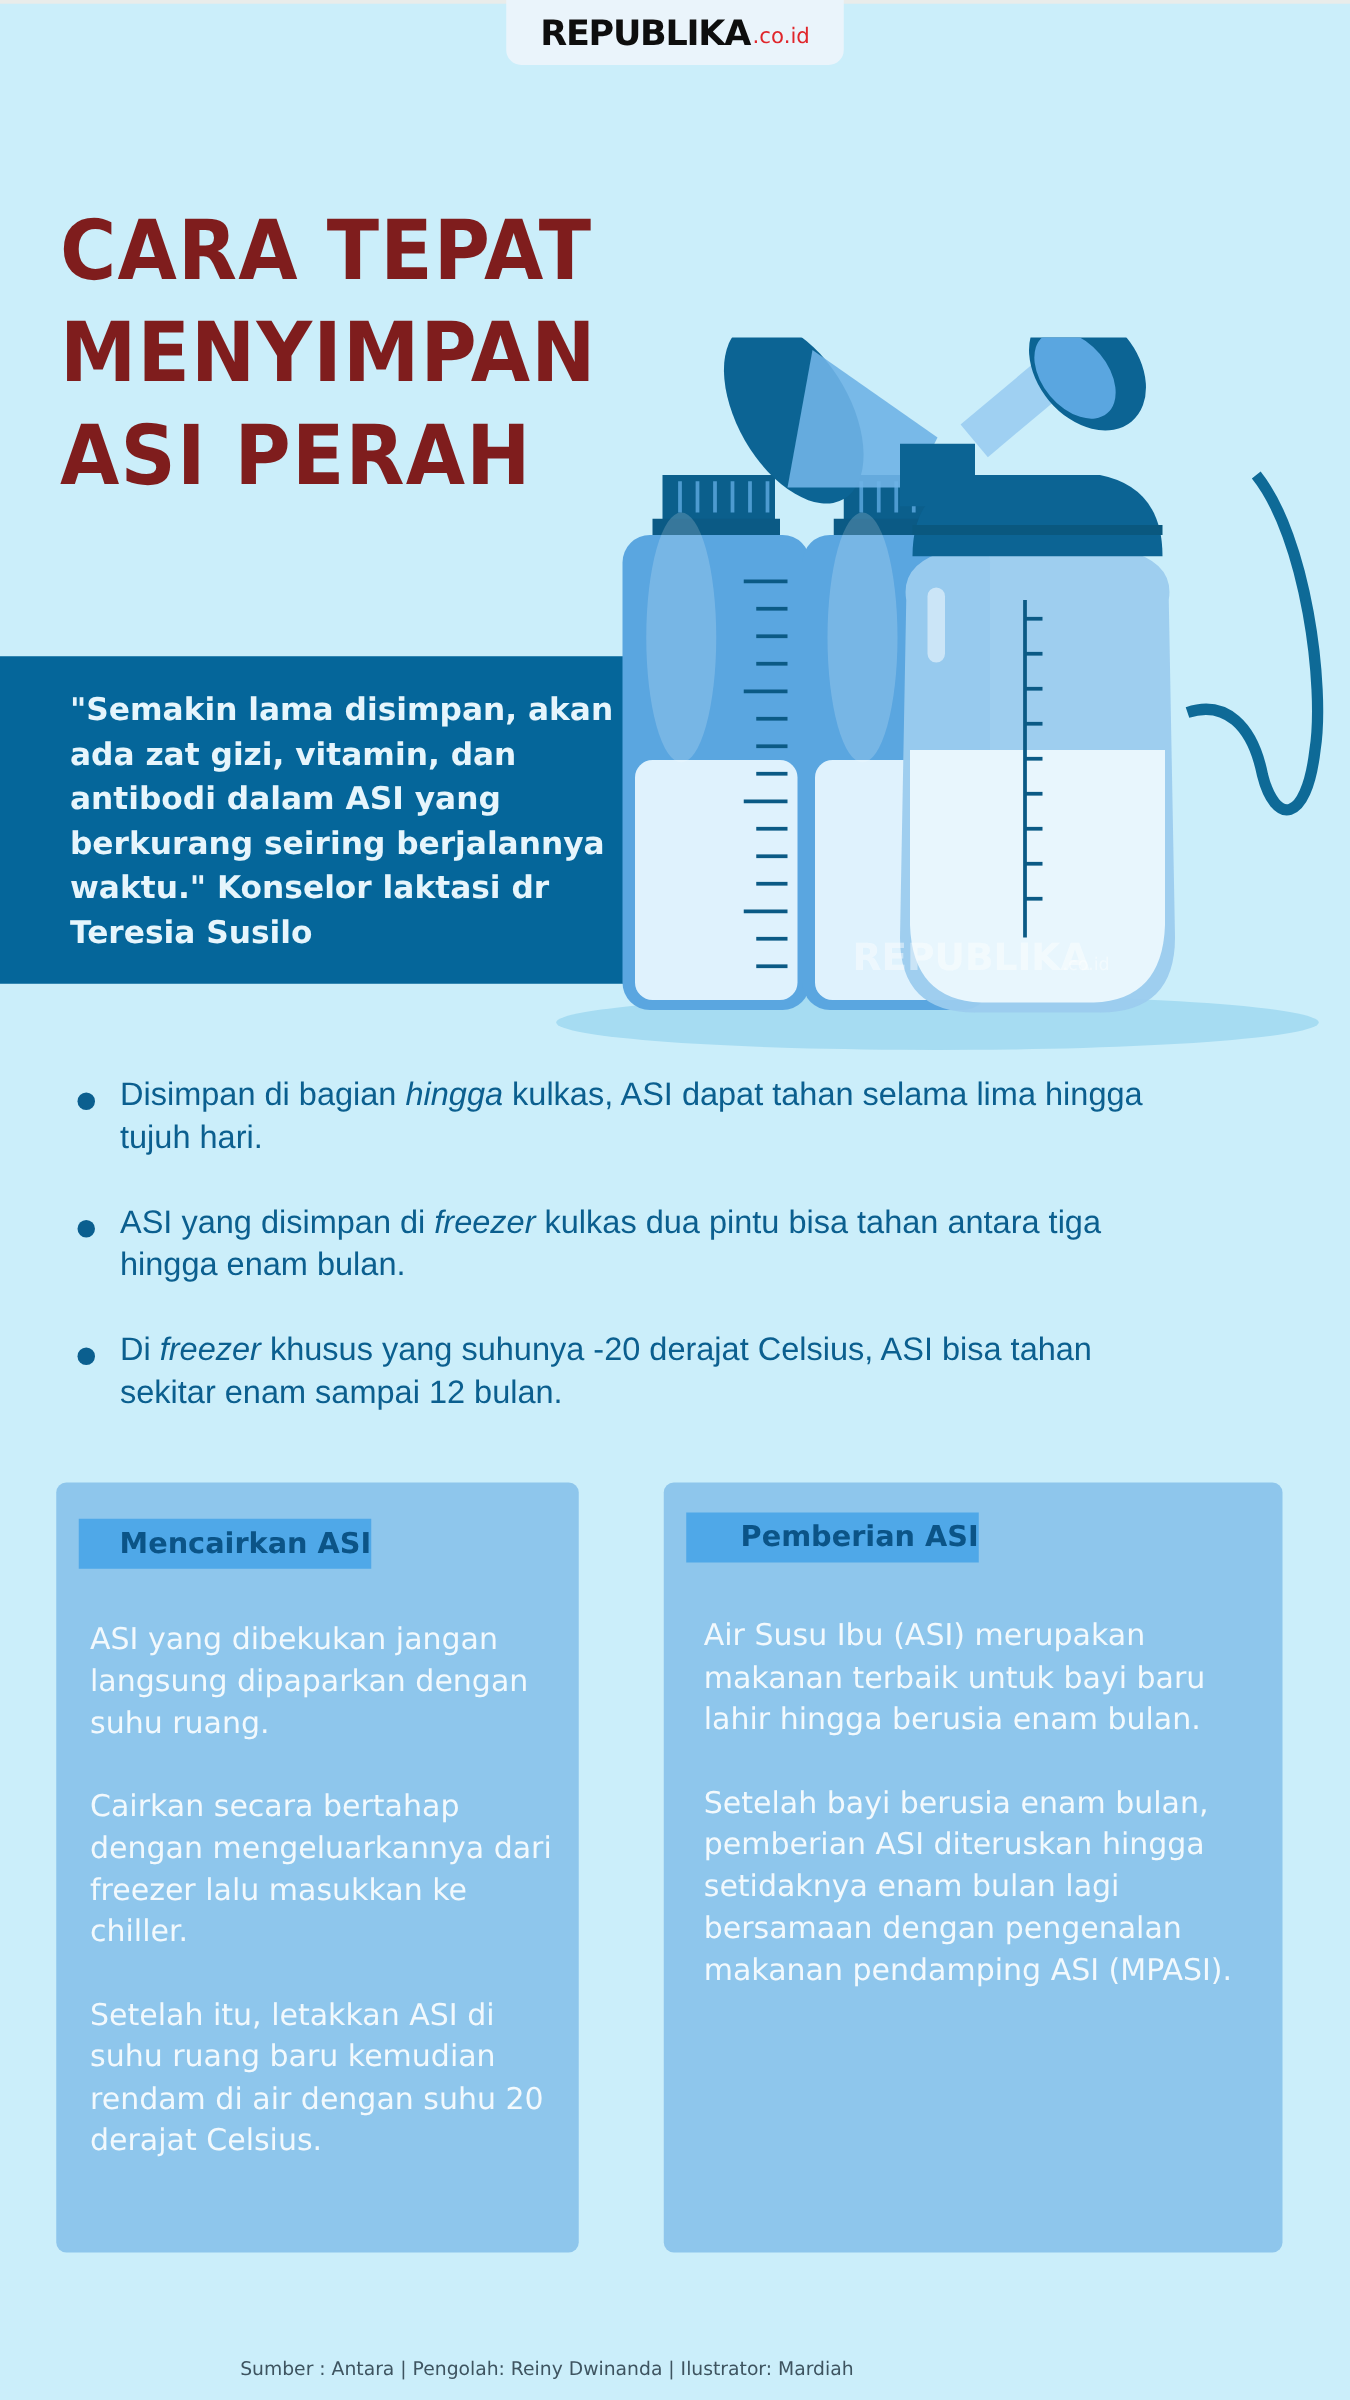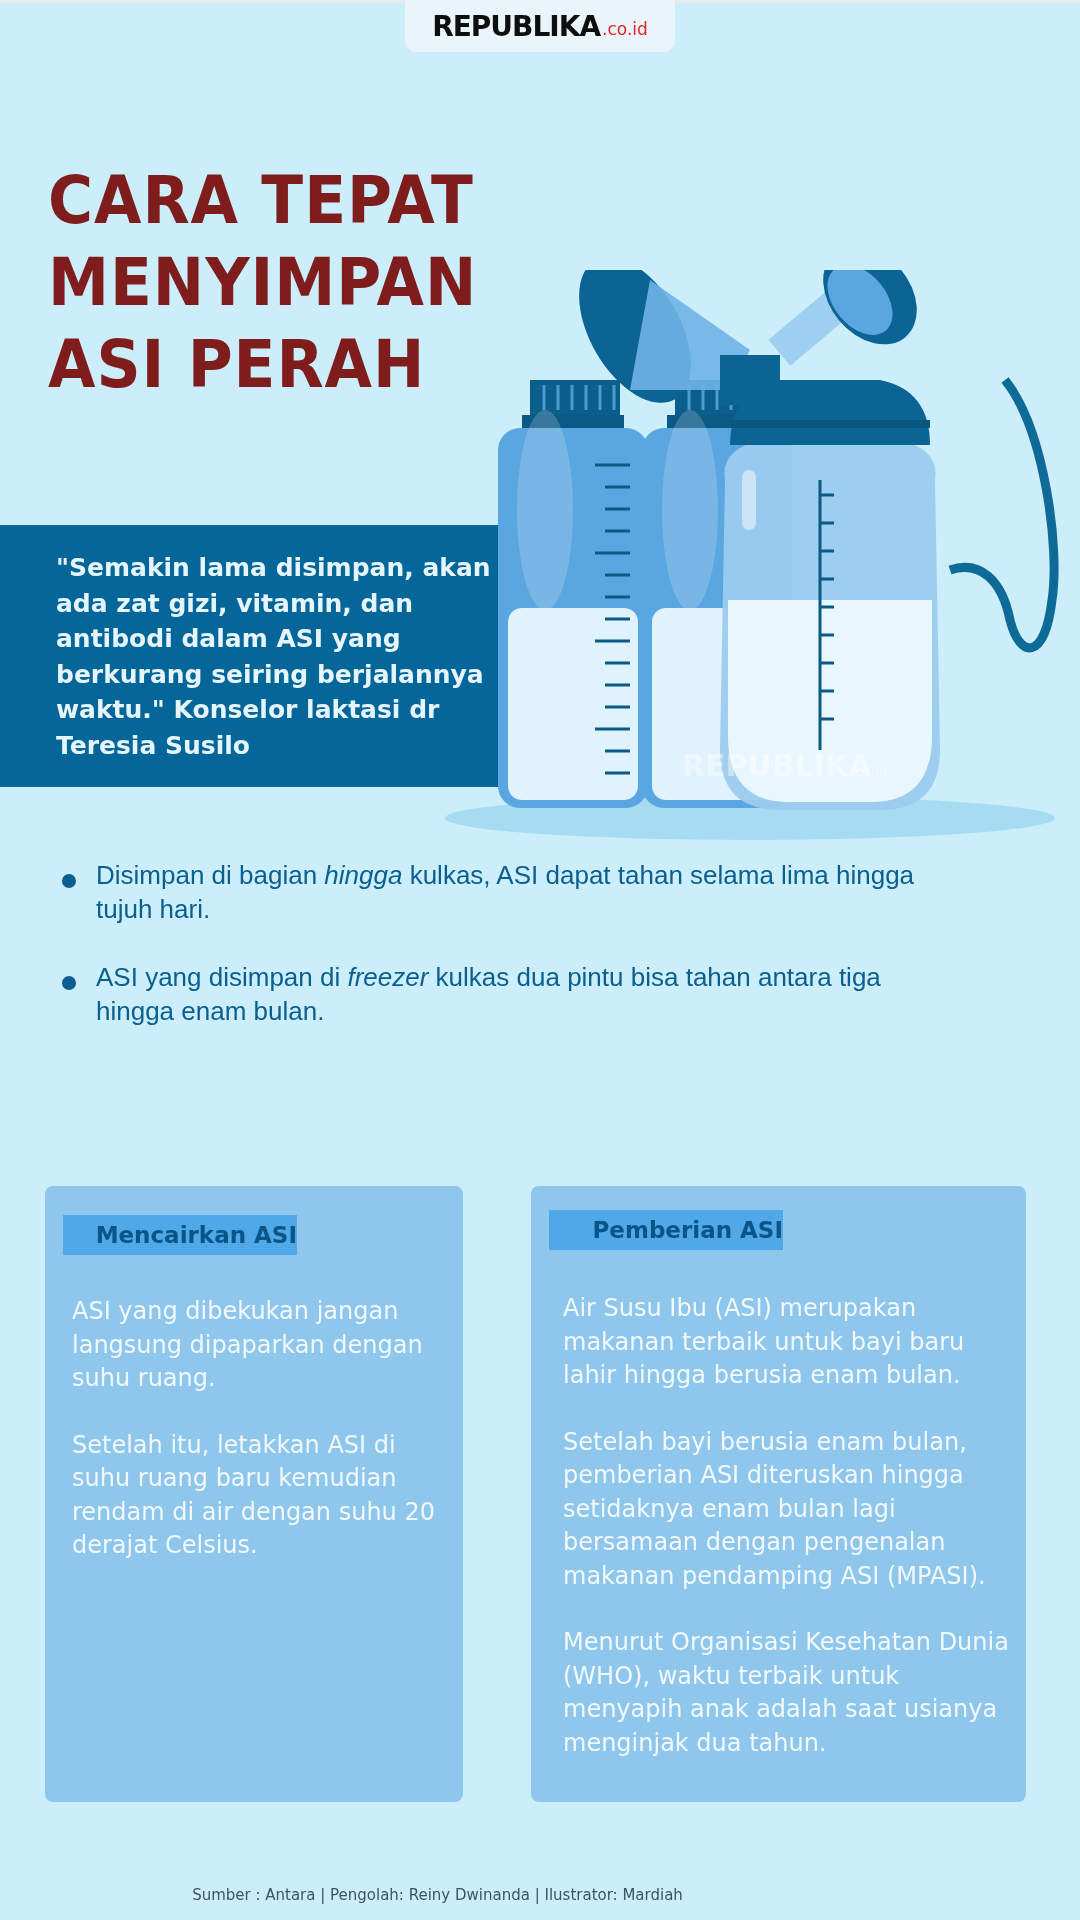--- a/index.html
+++ b/index.html
@@ -178,32 +178,36 @@
 
 <div class="bullets">
   <div class="bullet">
     <span class="dot"></span>
     <span>Disimpan di bagian </span><em>hingga</em><span> kulkas, ASI dapat tahan selama lima hingga tujuh hari.</span>
   </div>
   <div class="bullet">
     <span class="dot"></span>
     <span>ASI yang disimpan di </span><em>freezer</em><span> kulkas dua pintu bisa tahan antara tiga hingga enam bulan.</span>
   </div>
+  <div class="bullet">
+    <span class="dot"></span>
+    <span>Di </span><em>freezer</em><span> khusus yang suhunya -20 derajat Celsius, ASI bisa tahan sekitar enam sampai 12 bulan.</span>
+  </div>
 </div>
 
 <div class="card card-left">
   <div class="card-tag">Mencairkan ASI</div>
   <div class="card-body">
     <p>ASI yang dibekukan jangan langsung dipaparkan dengan suhu ruang.</p>
+    <p>Cairkan secara bertahap dengan mengeluarkannya dari freezer lalu masukkan ke chiller.</p>
     <p>Setelah itu, letakkan ASI di suhu ruang baru kemudian rendam di air dengan suhu 20 derajat Celsius.</p>
   </div>
 </div>
 
 <div class="card card-right">
   <div class="card-tag">Pemberian ASI</div>
   <div class="card-body">
     <p>Air Susu Ibu (ASI) merupakan makanan terbaik untuk bayi baru lahir hingga berusia enam bulan.</p>
     <p>Setelah bayi berusia enam bulan, pemberian ASI diteruskan hingga setidaknya enam bulan lagi bersamaan dengan pengenalan makanan pendamping ASI (MPASI).</p>
-    <p>Menurut Organisasi Kesehatan Dunia (WHO), waktu terbaik untuk menyapih anak adalah saat usianya menginjak dua tahun.</p>
   </div>
 </div>
 
 <div class="footer">Sumber : Antara | Pengolah: Reiny Dwinanda | Ilustrator: Mardiah</div>
 
 </body></html>

